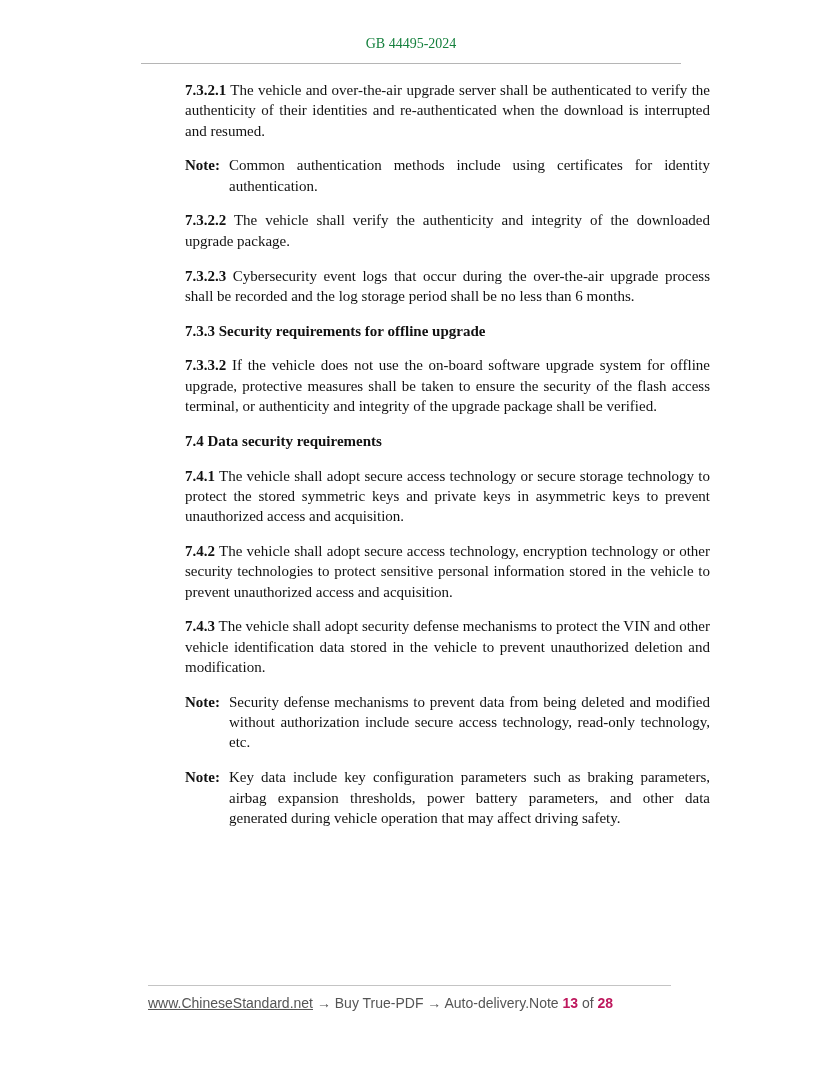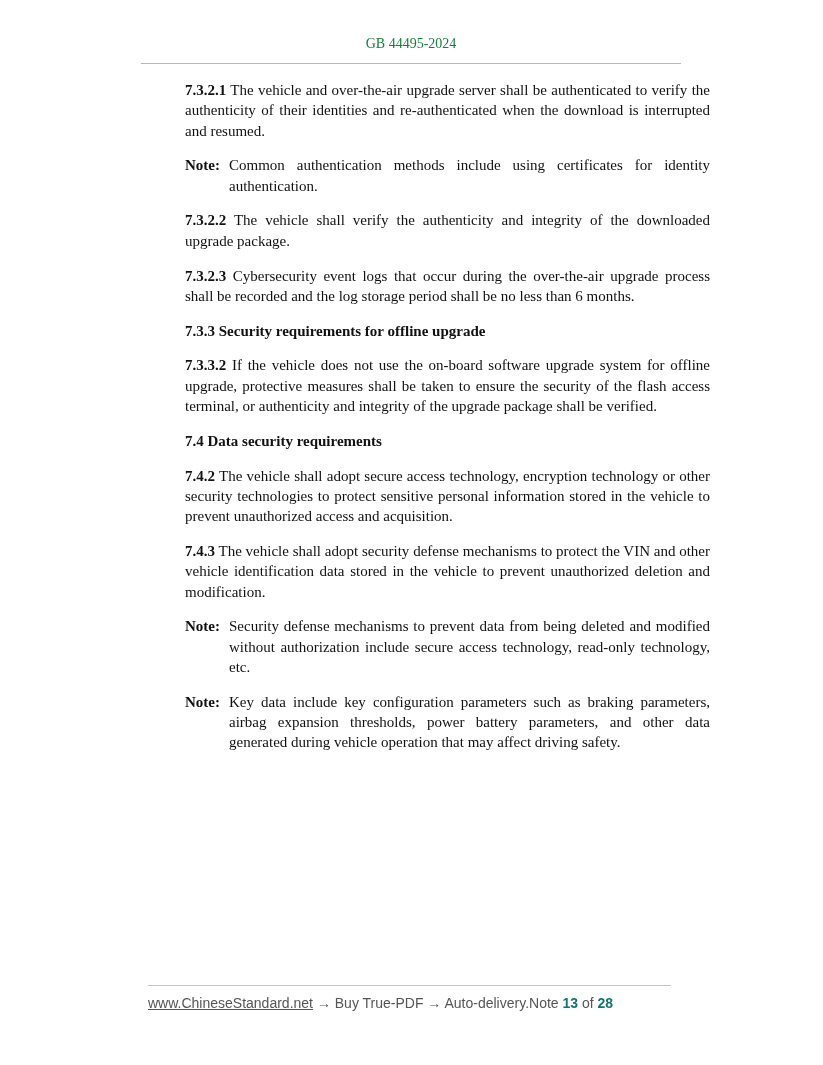--- a/index.html
+++ b/index.html
@@ -31,21 +31,21 @@
       position: absolute; left: 148px; top: 985px; width: 523px;
       height: 1px; background: #c4c4c4;
     }
     .footer {
       position: absolute; left: 148px; top: 995px; width: 523px;
       font-family: "Liberation Sans", "DejaVu Sans", sans-serif;
       font-size: 14px; color: #555555;
       display: flex; justify-content: flex-start;
     }
     .footer a { color: #555555; text-decoration: underline; }
-    .footer .page b { font-weight: bold; color: #0f766e; }
+    .footer .page b { font-weight: bold; color: #be185d; }
   </style>
 </head>
 <body>
 
 <div class="header">GB 44495-2024</div>
 <div class="header-rule"></div>
 
 <div class="content">
   <p class="para"><span class="num">7.3.2.1</span> <span>The vehicle and over-the-air upgrade server shall be authenticated to verify the authenticity of their identities and re-authenticated when the download is interrupted and resumed.</span></p>
 
@@ -58,20 +58,21 @@
 
   <p class="para"><span class="num">7.3.2.3</span> <span>Cybersecurity event logs that occur during the over-the-air upgrade process shall be recorded and the log storage period shall be no less than 6 months.</span></p>
 
   <p class="heading">7.3.3 Security requirements for offline upgrade</p>
 
 
   <p class="para"><span class="num">7.3.3.2</span> <span>If the vehicle does not use the on-board software upgrade system for offline upgrade, protective measures shall be taken to ensure the security of the flash access terminal, or authenticity and integrity of the upgrade package shall be verified.</span></p>
 
   <p class="heading">7.4 Data security requirements</p>
 
+  <p class="para"><span class="num">7.4.1</span> <span>The vehicle shall adopt secure access technology or secure storage technology to protect the stored symmetric keys and private keys in asymmetric keys to prevent unauthorized access and acquisition.</span></p>
 
   <p class="para"><span class="num">7.4.2</span> <span>The vehicle shall adopt secure access technology, encryption technology or other security technologies to protect sensitive personal information stored in the vehicle to prevent unauthorized access and acquisition.</span></p>
 
   <p class="para"><span class="num">7.4.3</span> <span>The vehicle shall adopt security defense mechanisms to protect the VIN and other vehicle identification data stored in the vehicle to prevent unauthorized deletion and modification.</span></p>
 
   <div class="note">
       <span class="label">Note:</span>
       <span class="text">Security defense mechanisms to prevent data from being deleted and modified without authorization include secure access technology, read-only technology, etc.</span>
     </div>
 

